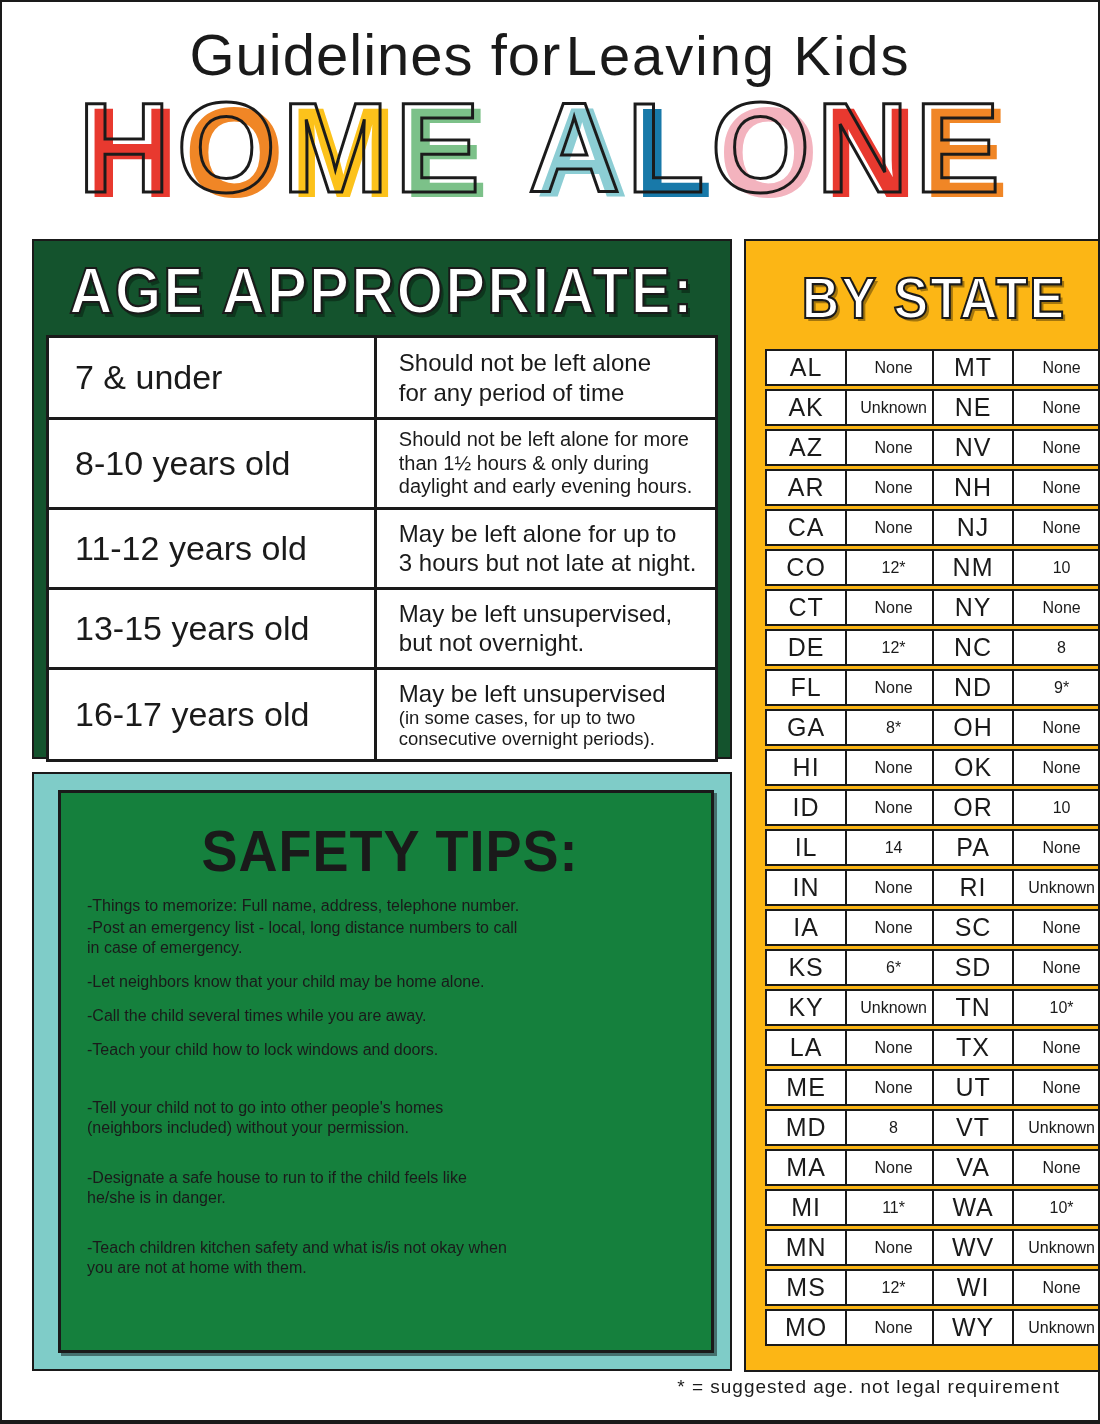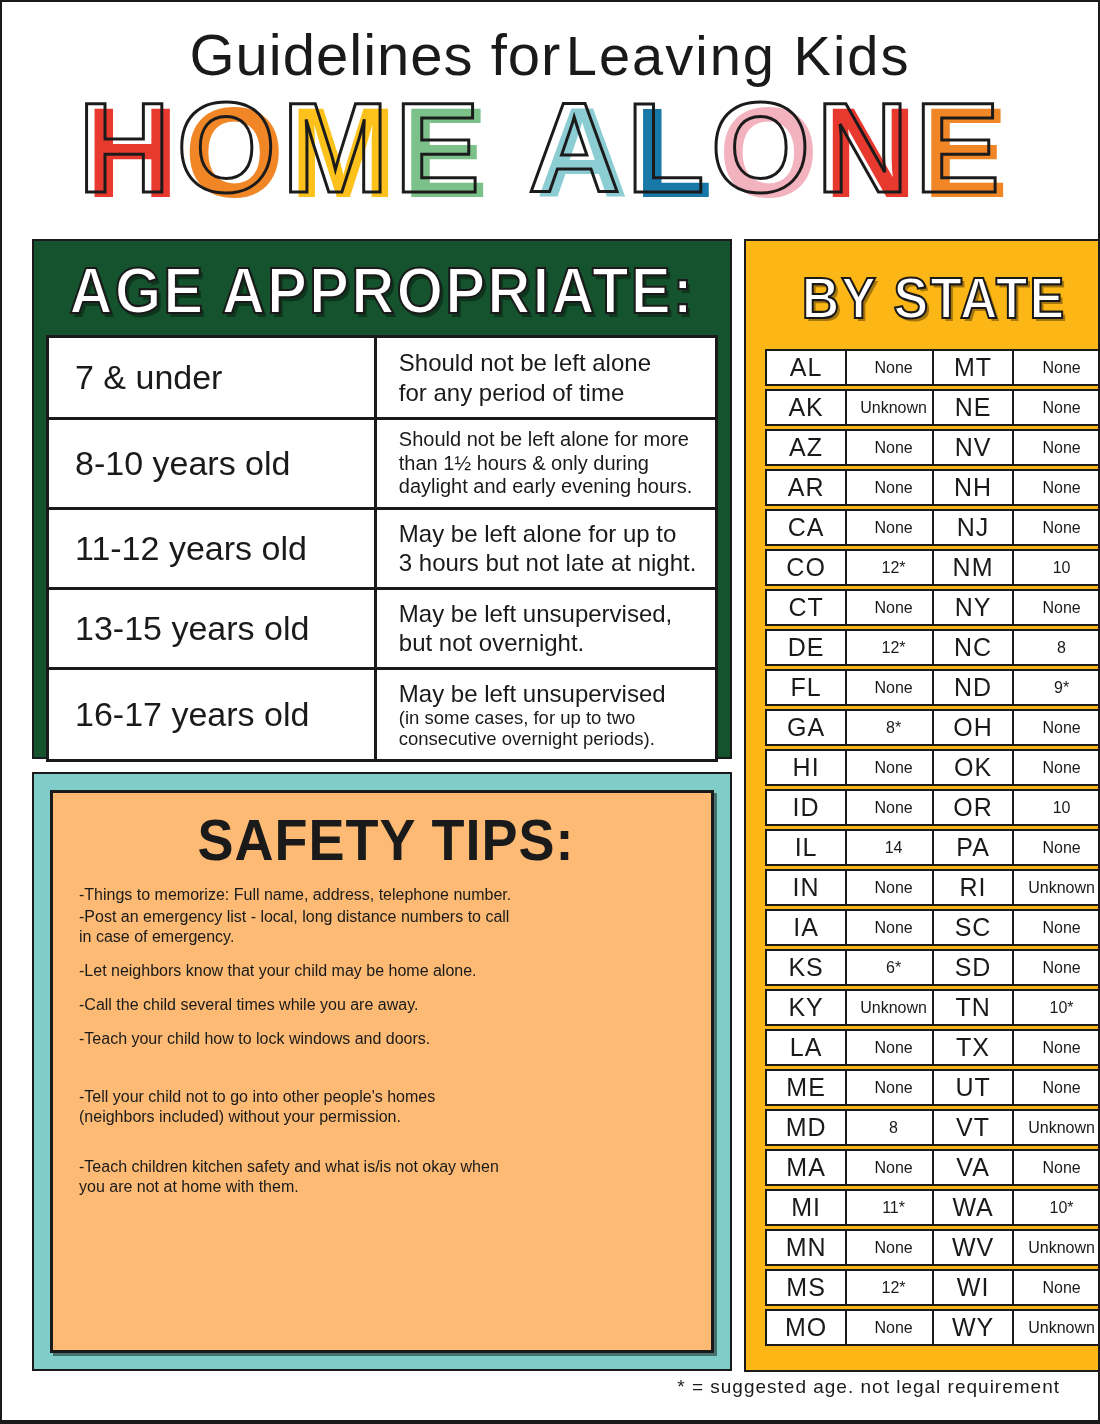--- a/index.html
+++ b/index.html
@@ -53,23 +53,24 @@
   tr.age-r4 td { height: 80px; }
   tr.age-r5 td { height: 92px; }
   .desc-note { font-size: 18.5px; line-height: 1.12; white-space: pre-line; }
 
   
   .tips-box {
     position: absolute; left: 30px; top: 770px; width: 700px; height: 599px;
     background: #7fccc8; border: 2px solid #1a1a1a; padding: 16px;
   }
   .tips-inner {
-    background: #fdba74; border: 3px solid #1a1a1a; height: 100%;
-    padding: 8px 18px 0 26px;
+    background: #15803d; border: 3px solid #1a1a1a; height: 100%;
+    padding: 19px 18px 0 26px;
     box-shadow: 3px 3px 0 rgba(0,0,0,0.45);
+    margin-left: 8px;
   }
   .tips-heading { font-size: 54px; font-weight: 700; text-align: center; letter-spacing: 1px; margin: 8px 0 14px; transform: scaleY(1.05); }
   ul.tips-list { list-style: none; }
   ul.tips-list li { font-size: 16px; line-height: 1.25; white-space: pre-line; margin-bottom: 14px; }
   ul.tips-list li:nth-child(1) { margin-bottom: 2px; }
   ul.tips-list li:nth-child(5) { margin-bottom: 38px; }
   ul.tips-list li:nth-child(6) { margin-bottom: 30px; }
   ul.tips-list li:nth-child(7) { margin-bottom: 30px; }
 
   
@@ -142,20 +143,22 @@
       <div class="tips-heading">SAFETY TIPS:</div>
       <ul class="tips-list" id="tips-list">
           <li>-Things to memorize: Full name, address, telephone number.</li>
           <li>-Post an emergency list - local, long distance numbers to call
 in case of emergency.</li>
           <li>-Let neighbors know that your child may be home alone.</li>
           <li>-Call the child several times while you are away.</li>
           <li>-Teach your child how to lock windows and doors.</li>
           <li>-Tell your child not to go into other people's homes
 (neighbors included) without your permission.</li>
+          <li>-Designate a safe house to run to if the child feels like
+he/she is in danger.</li>
           <li>-Teach children kitchen safety and what is/is not okay when
 you are not at home with them.</li>
         </ul>
     </div>
   </div>
 
   <div class="state-box">
     <div class="outlined-heading state-heading">BY STATE</div>
     <div class="state-grid" id="state-grid">
         <div class="srow">

